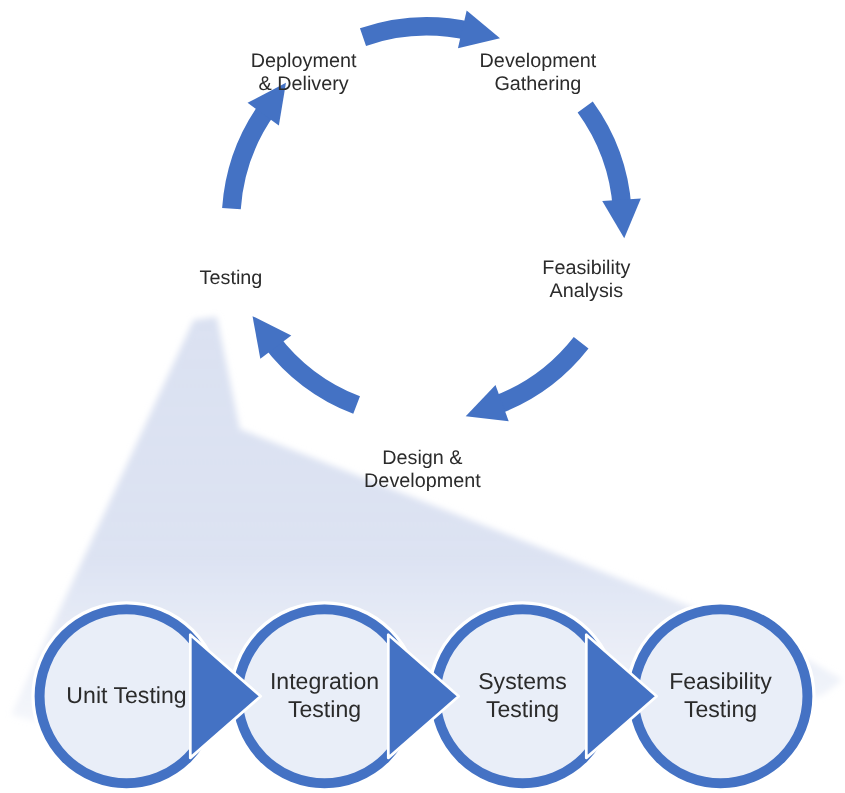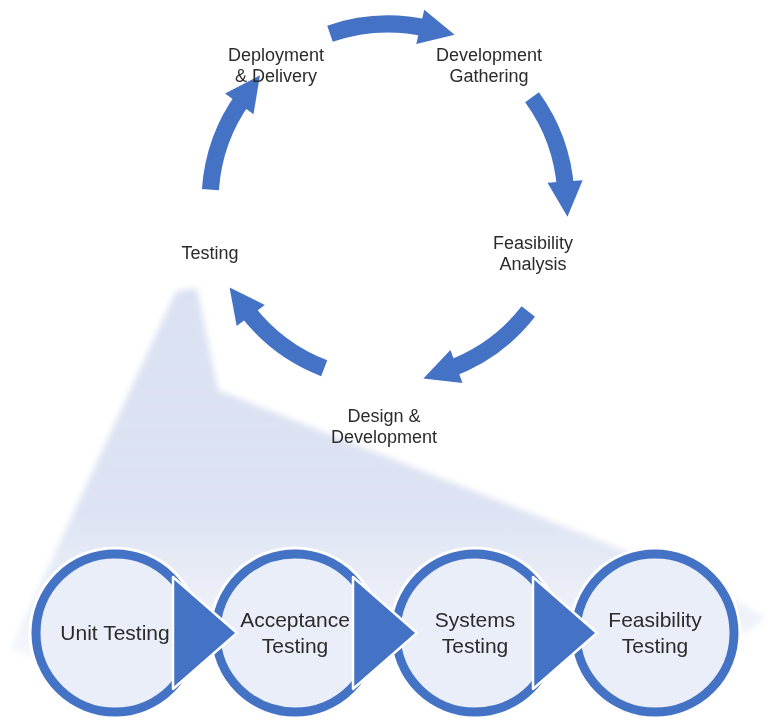--- a/index.html
+++ b/index.html
@@ -119,21 +119,21 @@
   <div class="lbl cycle-lbl" style="left:210px; top:253px;">
     <span>Testing</span>
     <span></span>
   </div>
 
   <div class="lbl stage-lbl" style="left:115px; top:633px;">
     <span>Unit Testing</span>
     <span></span>
   </div>
   <div class="lbl stage-lbl" style="left:295px; top:633px;">
-    <span>Acceptance</span>
+    <span>Integration</span>
     <span>Testing</span>
   </div>
   <div class="lbl stage-lbl" style="left:475px; top:633px;">
     <span>Systems</span>
     <span>Testing</span>
   </div>
   <div class="lbl stage-lbl" style="left:655px; top:633px;">
     <span>Feasibility</span>
     <span>Testing</span>
   </div>

